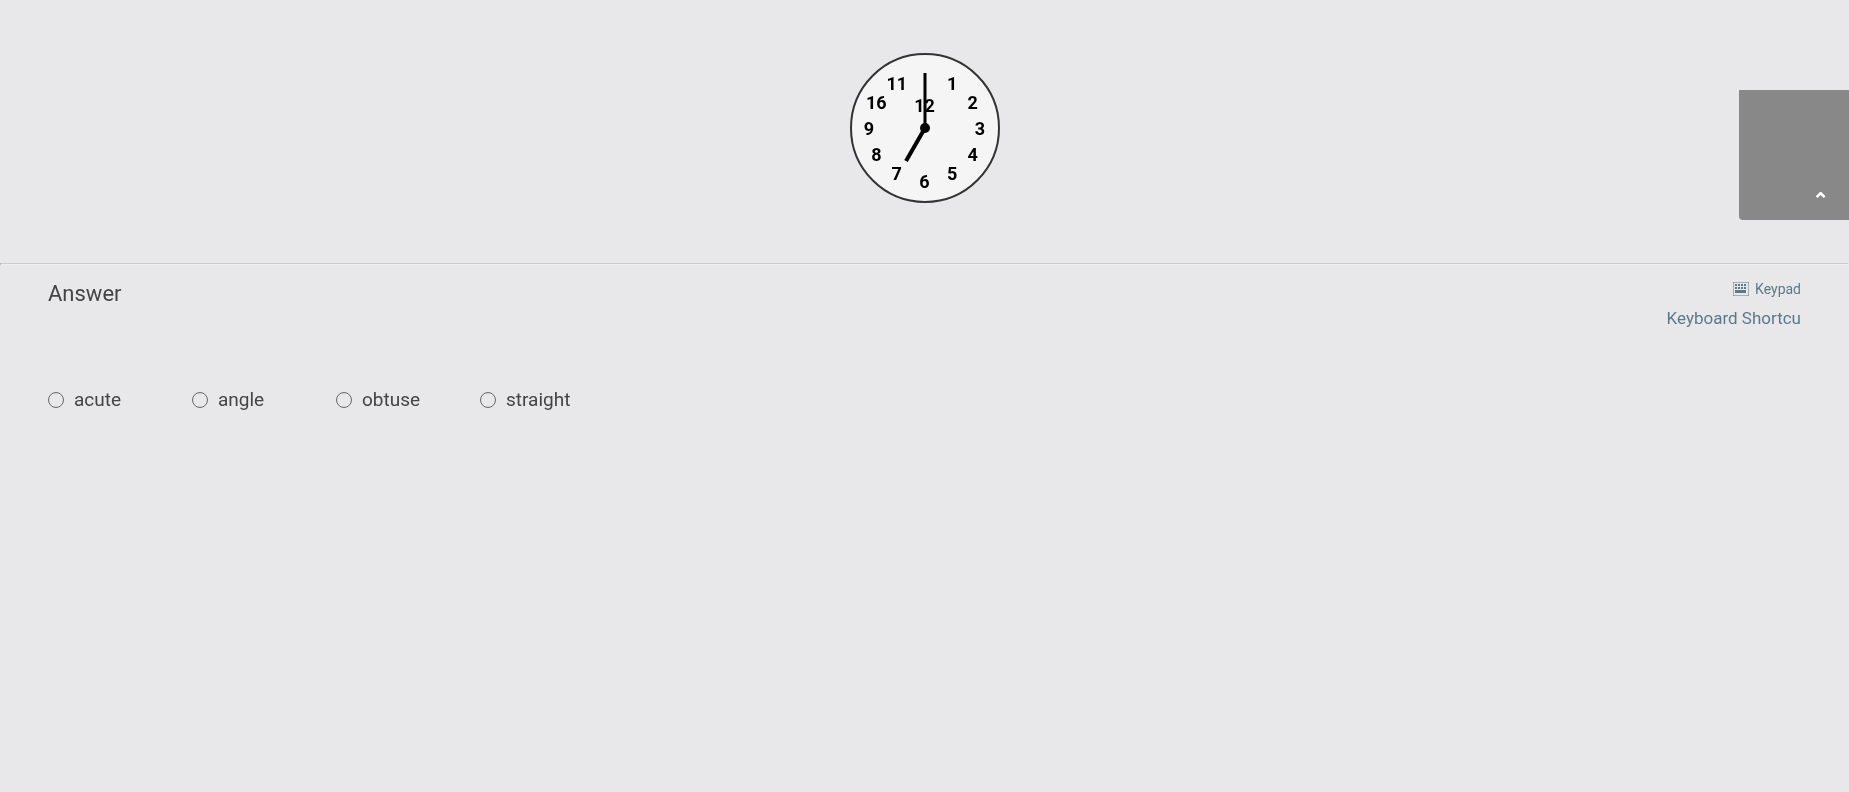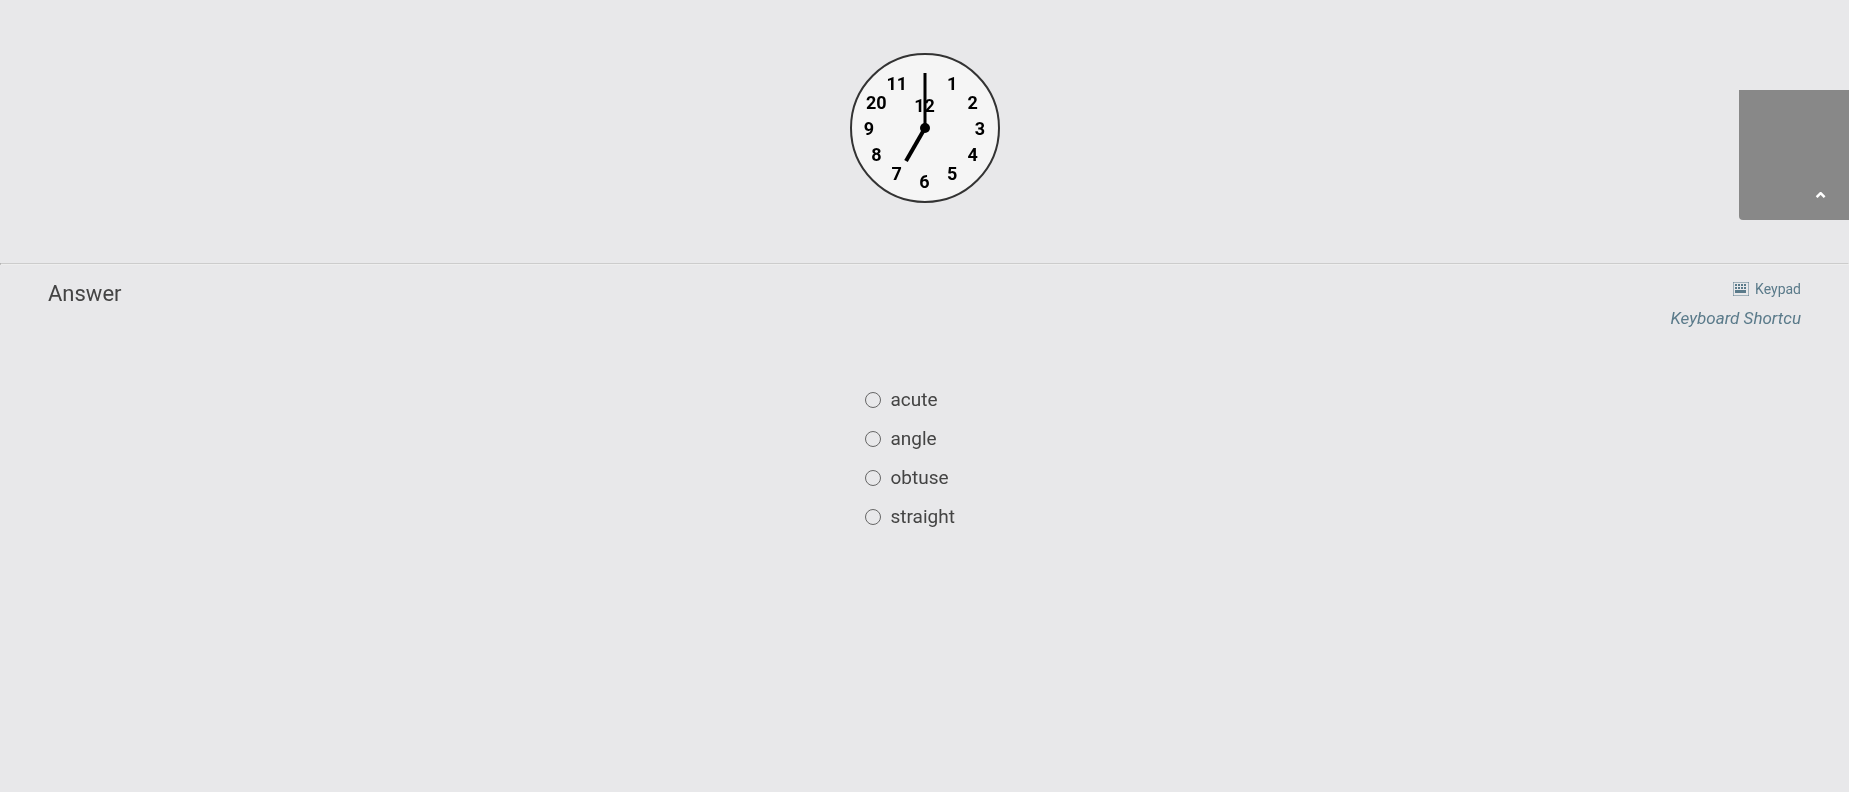--- a/index.html
+++ b/index.html
@@ -104,28 +104,27 @@
     }
     .keypad-icon {
       width: 16px;
       height: 14px;
       display: inline-block;
     }
     .keyboard-shortcut {
       color: #5a7a8a;
       font-size: 17px;
       margin-top: 8px;
-      font-style: italic;
     }
     .options-container {
       display: flex;
-      flex-direction: column;
+      flex-direction: row;
       align-items: center;
       margin-top: 60px;
-      gap: 16px;
+      gap: 24px;
     }
     .option {
       display: flex;
       align-items: center;
       gap: 10px;
       min-width: 120px;
     }
     .radio {
       width: 16px;
       height: 16px;
@@ -167,21 +166,21 @@
       <div class="clock-number" style="top:14%; left:50%;margin-top:30px;">12</div>
       <div class="clock-number" style="top:19%; left:69%;">1</div>
       <div class="clock-number" style="top:32%; left:83%;">2</div>
       <div class="clock-number" style="top:50%; left:88%;">3</div>
       <div class="clock-number" style="top:68%; left:83%;">4</div>
       <div class="clock-number" style="top:81%; left:69%;">5</div>
       <div class="clock-number" style="top:86%; left:50%;">6</div>
       <div class="clock-number" style="top:81%; left:31%;">7</div>
       <div class="clock-number" style="top:68%; left:17%;">8</div>
       <div class="clock-number" style="top:50%; left:12%;">9</div>
-      <div class="clock-number" style="top:32%; left:17%;">20</div>
+      <div class="clock-number" style="top:32%; left:17%;">16</div>
       <div class="clock-number" style="top:19%; left:31%;">11</div>
       <div class="hand minute-hand"></div>
       <div class="hand hour-hand"></div>
       <div class="clock-center"></div>
     </div>
   </div>
 </div>
 
 <div class="side-panel">
   <div class="side-panel-arrow">⌃</div>

